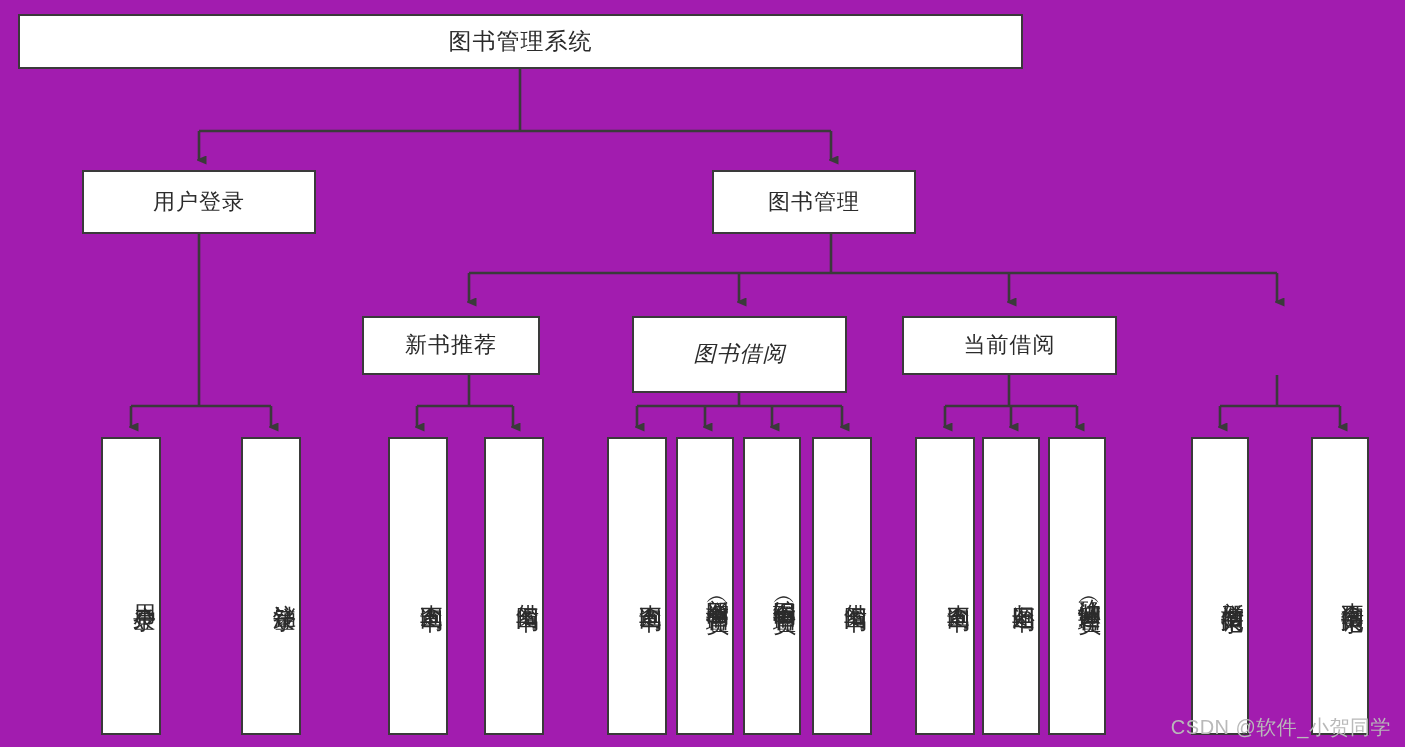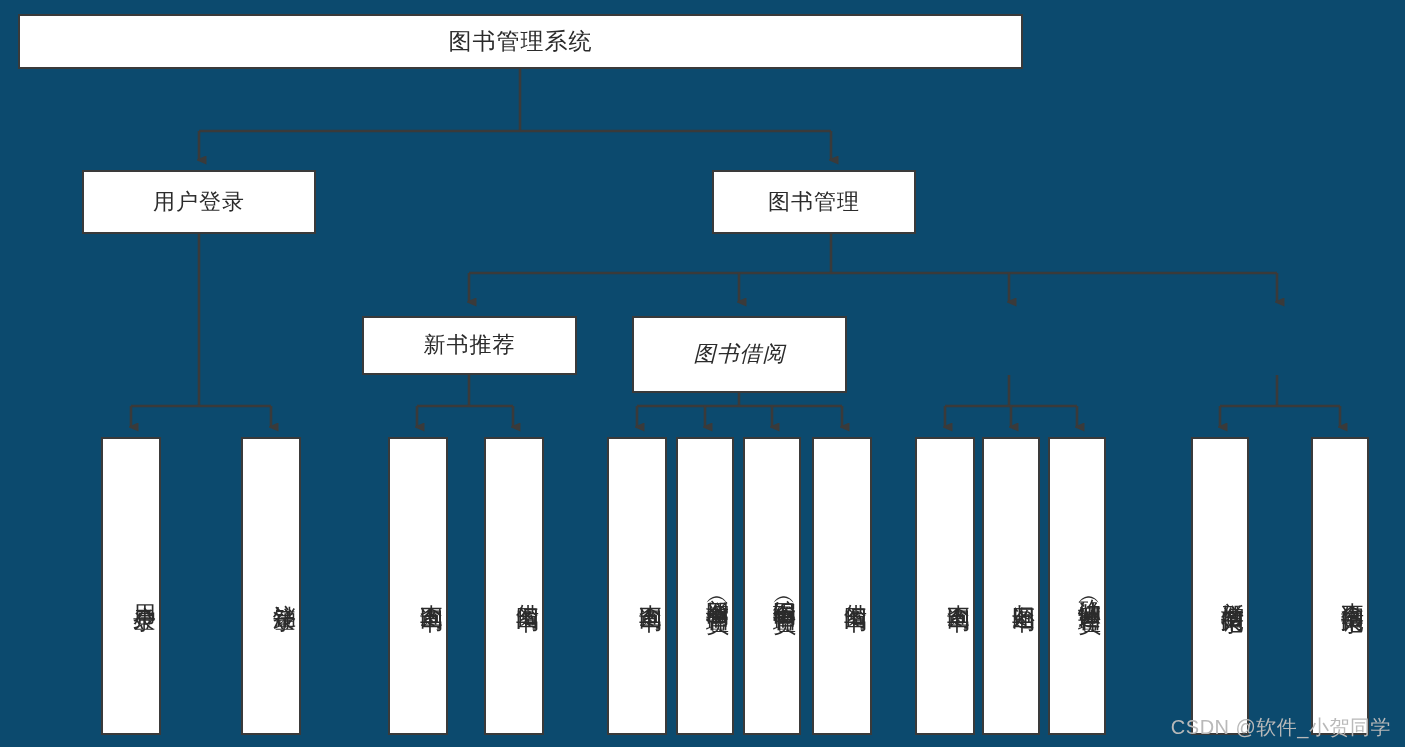--- a/index.html
+++ b/index.html
@@ -7,21 +7,21 @@
     padding: 0;
     background: #ffffff;
   }
   body {
     font-family: "Liberation Sans", "DejaVu Sans", sans-serif;
   }
   #canvas {
     position: relative;
     width: 1405px;
     height: 747px;
-    background: #0c4a6e;
+    background: #a21caf;
     overflow: hidden;
   }
   .node {
     position: absolute;
     box-sizing: border-box;
     border: 2px solid #3a3a3a;
     background: #ffffff;
     display: flex;
     align-items: center;
     justify-content: center;
@@ -126,25 +126,28 @@
     <span class="label">图书管理系统</span>
   </div>
 
   <div class="node horiz" style="left:82px; top:170px; width:234px; height:64px;">
     <span class="label">用户登录</span>
   </div>
   <div class="node horiz" style="left:712px; top:170px; width:204px; height:64px;">
     <span class="label">图书管理</span>
   </div>
 
-  <div class="node horiz" style="left:362px; top:316px; width:215px; height:59px;">
+  <div class="node horiz" style="left:362px; top:316px; width:178px; height:59px;">
     <span class="label">新书推荐</span>
   </div>
   <div class="node horiz" style="left:632px; top:316px; width:215px; height:77px;font-style:italic;">
     <span class="label">图书借阅</span>
+  </div>
+  <div class="node horiz" style="left:902px; top:316px; width:215px; height:59px;">
+    <span class="label">当前借阅</span>
   </div>
 
   <div class="node vert" style="left:101px; top:437px; width:60px; height:298px;">
     <span class="label">用户登录</span>
   </div>
   <div class="node vert" style="left:241px; top:437px; width:60px; height:298px;">
     <span class="label">注销登录</span>
   </div>
 
   <div class="node vert" style="left:388px; top:437px; width:60px; height:298px;">

